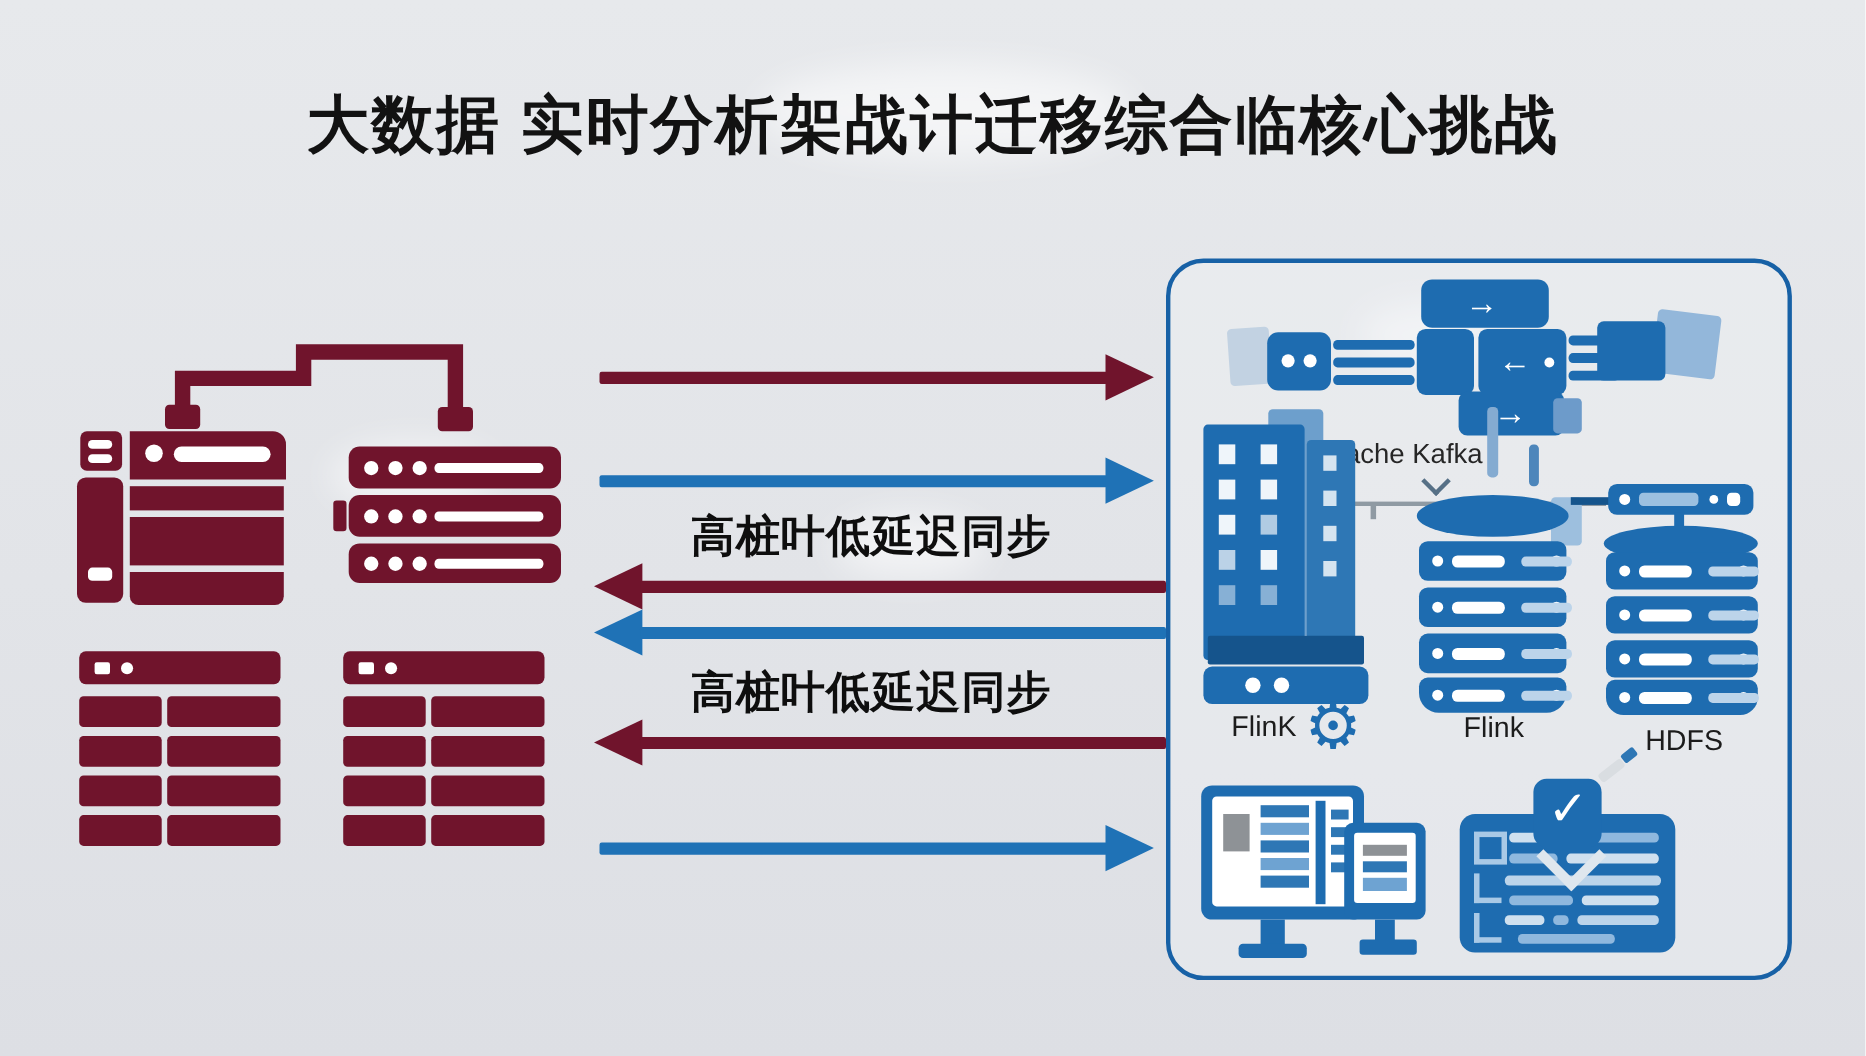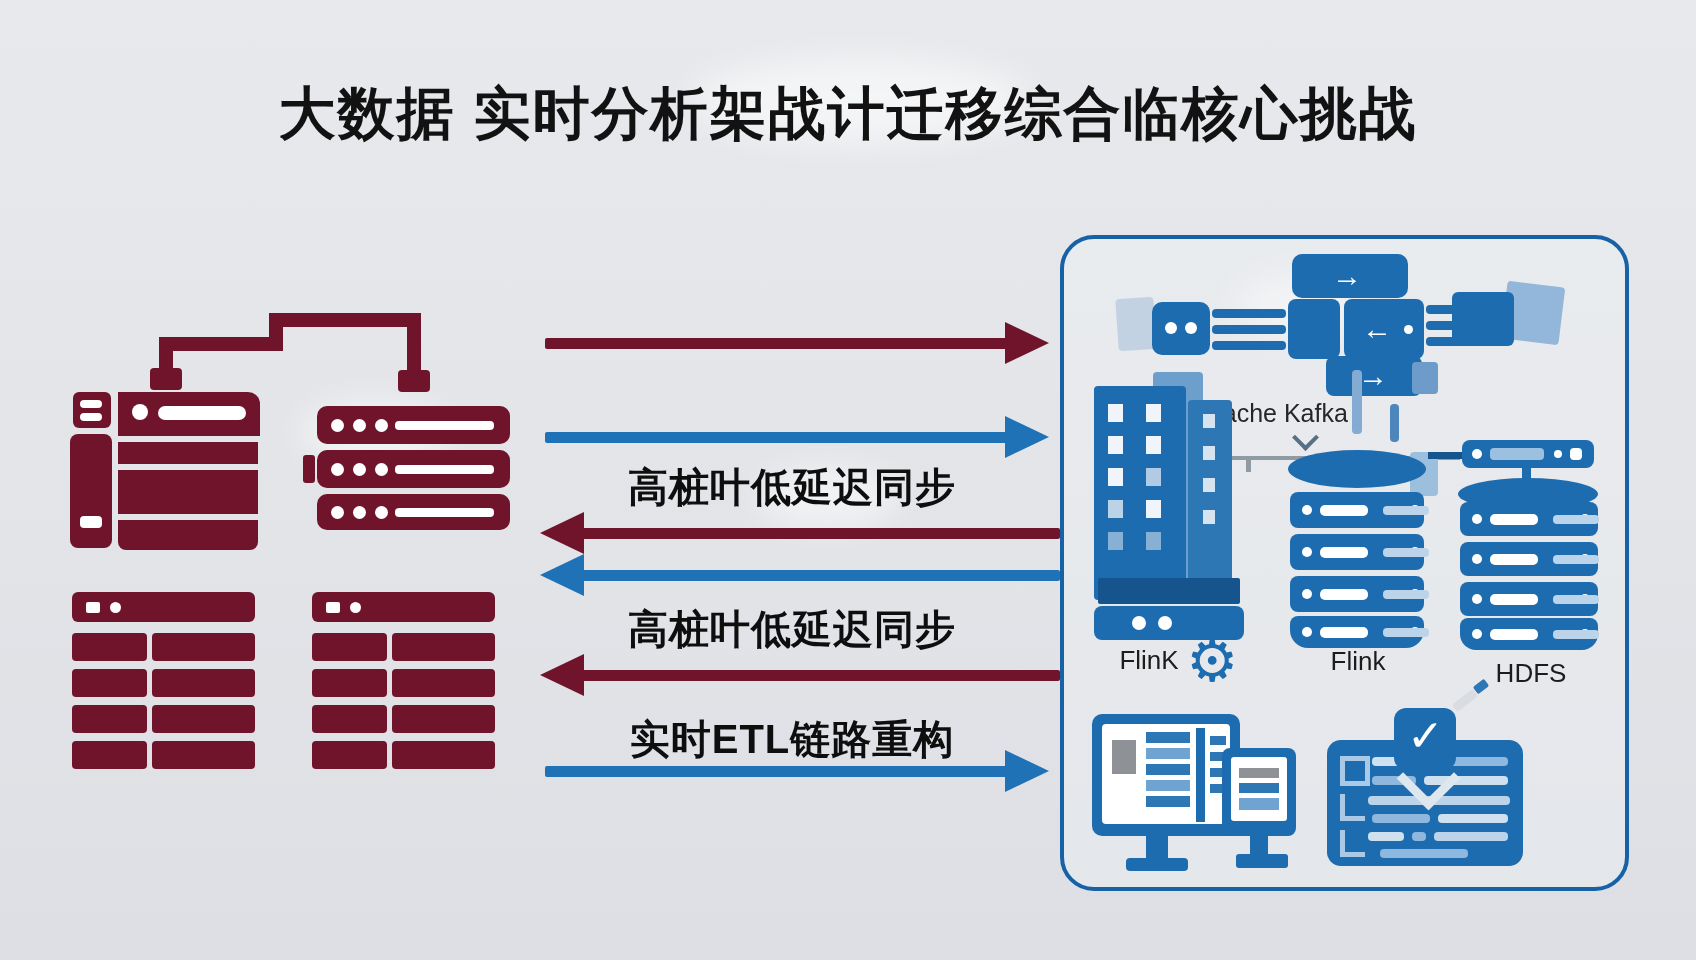--- a/index.html
+++ b/index.html
@@ -140,21 +140,20 @@
     <div class="ahead-l hl-bl" style="left:540px;top:554px"></div>
     <div class="aline bl" style="left:582px;top:570px;width:478px"></div>
   </div>
 
   <div class="flow-label" style="top:602px">高桩叶低延迟同步</div>
   <div>
     <div class="ahead-l hl-mr" style="left:540px;top:654px"></div>
     <div class="aline mr" style="left:582px;top:670px;width:478px"></div>
   </div>
 
-  <div class="flow-label" style="top:712px">实时ETL链路重构</div>
   <div>
     <div class="aline bl" style="left:545px;top:766px;width:462px"></div>
     <div class="ahead-r hr-bl" style="left:1005px;top:750px"></div>
   </div>
 
   <div class="panel"></div>
 
   <div>
     <div class="ib-lt" style="left:1117px;top:298px;width:38px;height:52px;background:#c2d2e2;transform:rotate(-4deg)"></div>
     <div class="ib" style="left:1152px;top:302px;width:58px;height:53px;border-radius:10px">

